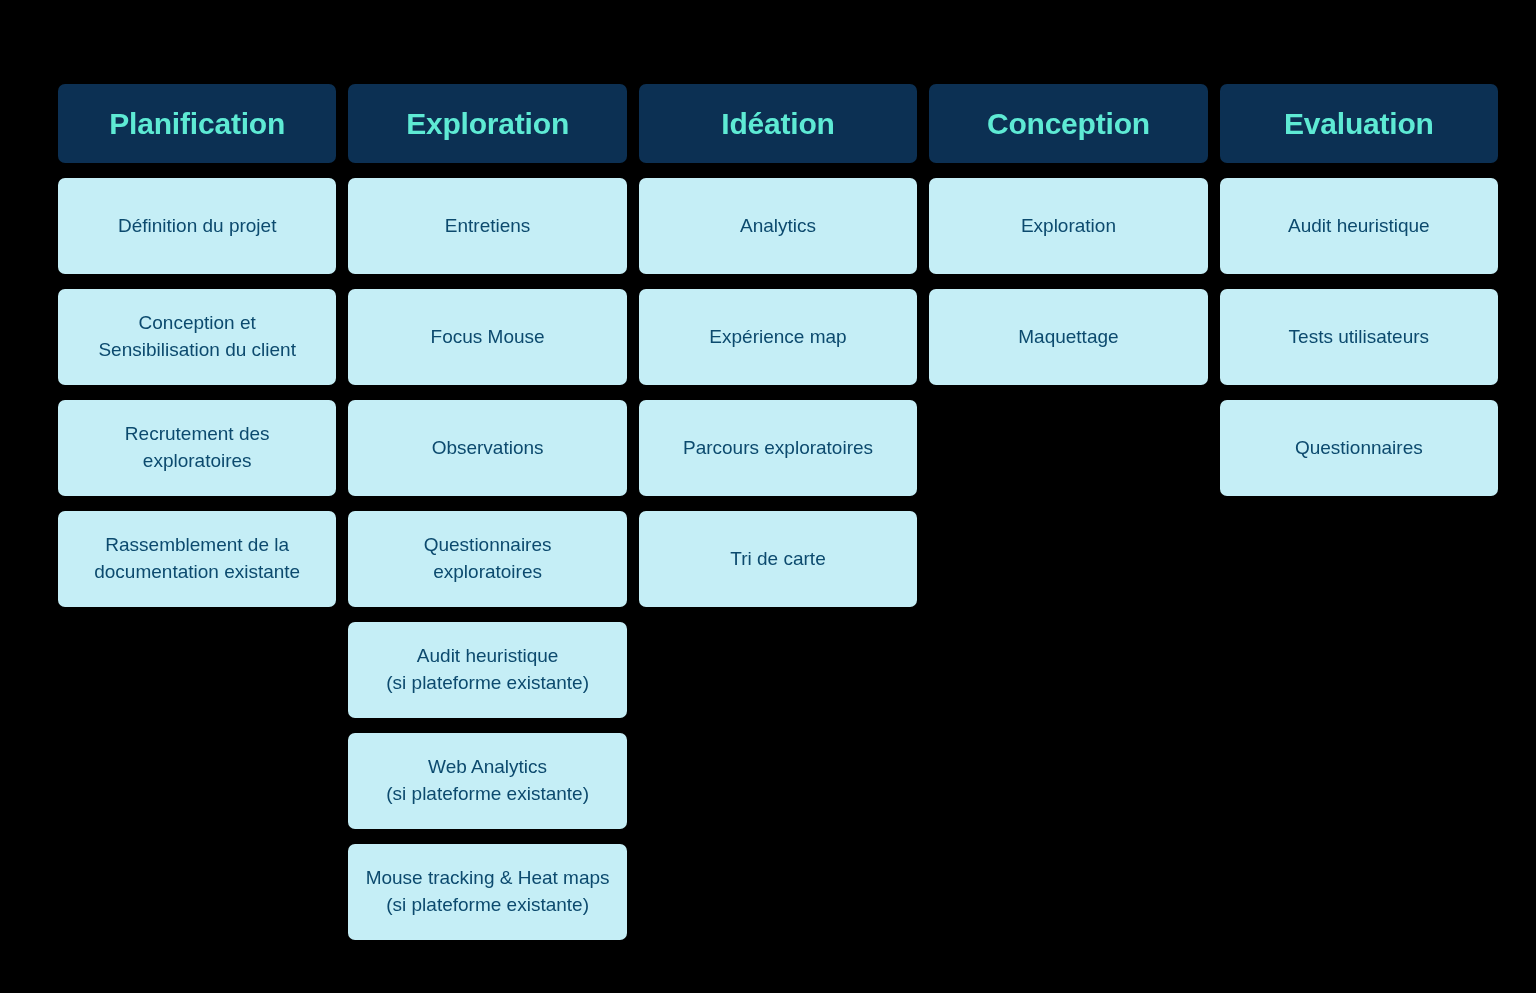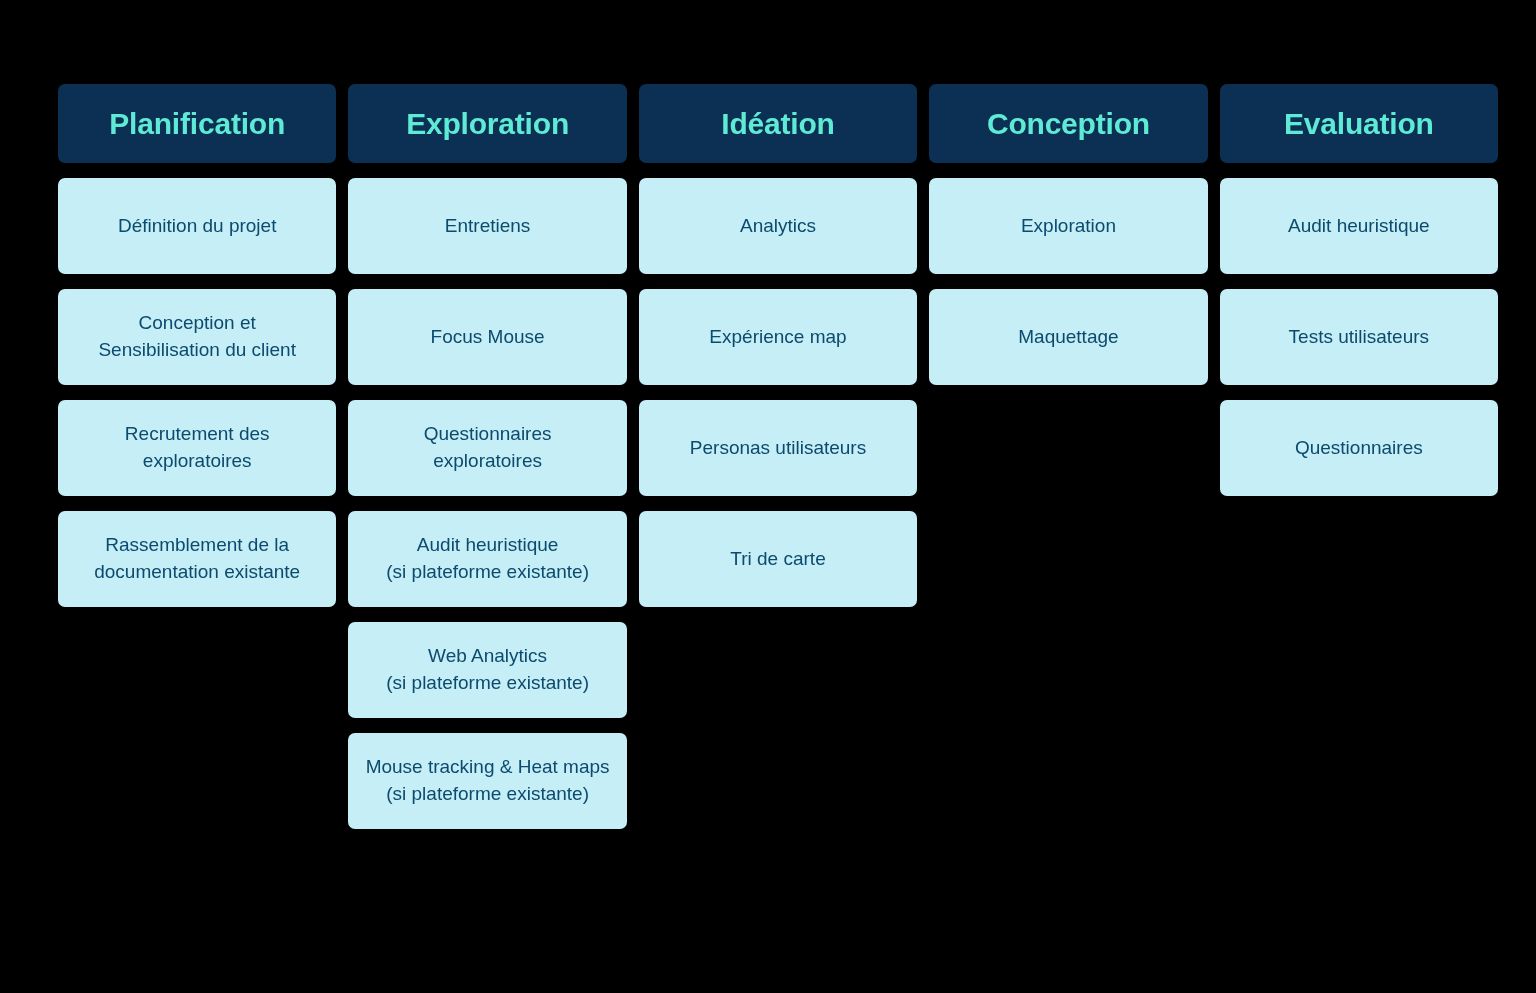--- a/index.html
+++ b/index.html
@@ -114,20 +114,23 @@
       <div class="phase-header">
         <span class="phase-header-label">Exploration</span>
       </div>
       <div class="method-card">
         <span class="method-card-label">Entretiens</span>
       </div>
       <div class="method-card">
         <span class="method-card-label">Focus Mouse</span>
       </div>
       <div class="method-card">
+        <span class="method-card-label">Observations</span>
+      </div>
+      <div class="method-card">
         <span class="method-card-label">Questionnaires
 exploratoires</span>
       </div>
       <div class="method-card">
         <span class="method-card-label">Audit heuristique
 (si plateforme existante)</span>
       </div>
       <div class="method-card">
         <span class="method-card-label">Web Analytics
 (si plateforme existante)</span>
@@ -142,21 +145,21 @@
       <div class="phase-header">
         <span class="phase-header-label">Idéation</span>
       </div>
       <div class="method-card">
         <span class="method-card-label">Analytics</span>
       </div>
       <div class="method-card">
         <span class="method-card-label">Expérience map</span>
       </div>
       <div class="method-card">
-        <span class="method-card-label">Personas utilisateurs</span>
+        <span class="method-card-label">Parcours exploratoires</span>
       </div>
       <div class="method-card">
         <span class="method-card-label">Tri de carte</span>
       </div>
     </div>
 
     <div class="column">
       <div class="phase-header">
         <span class="phase-header-label">Conception</span>
       </div>

